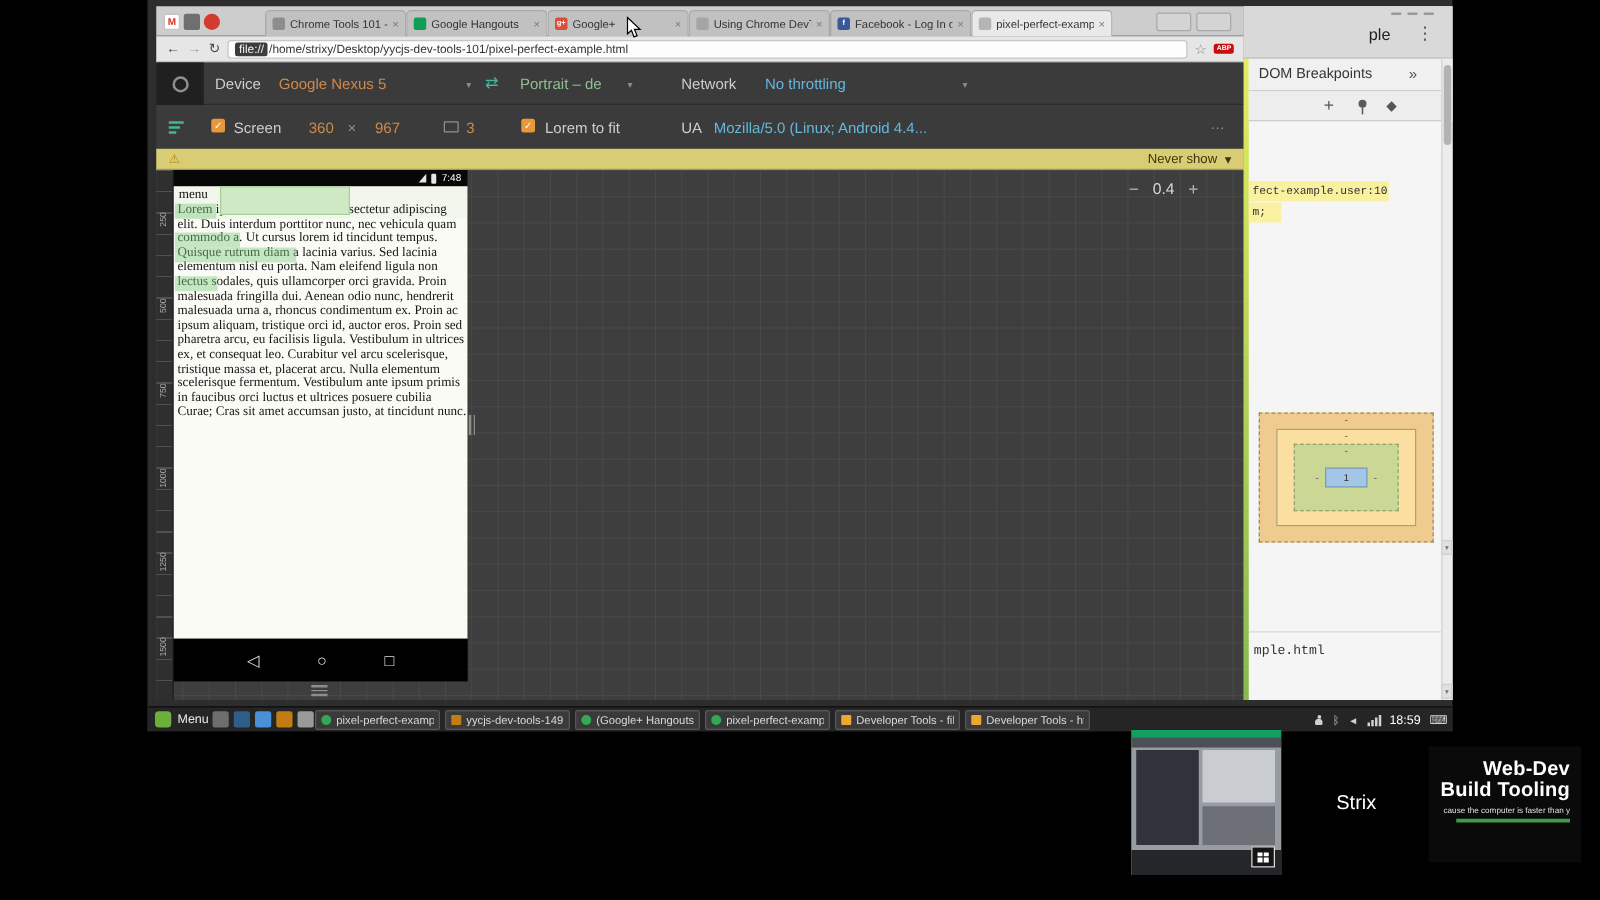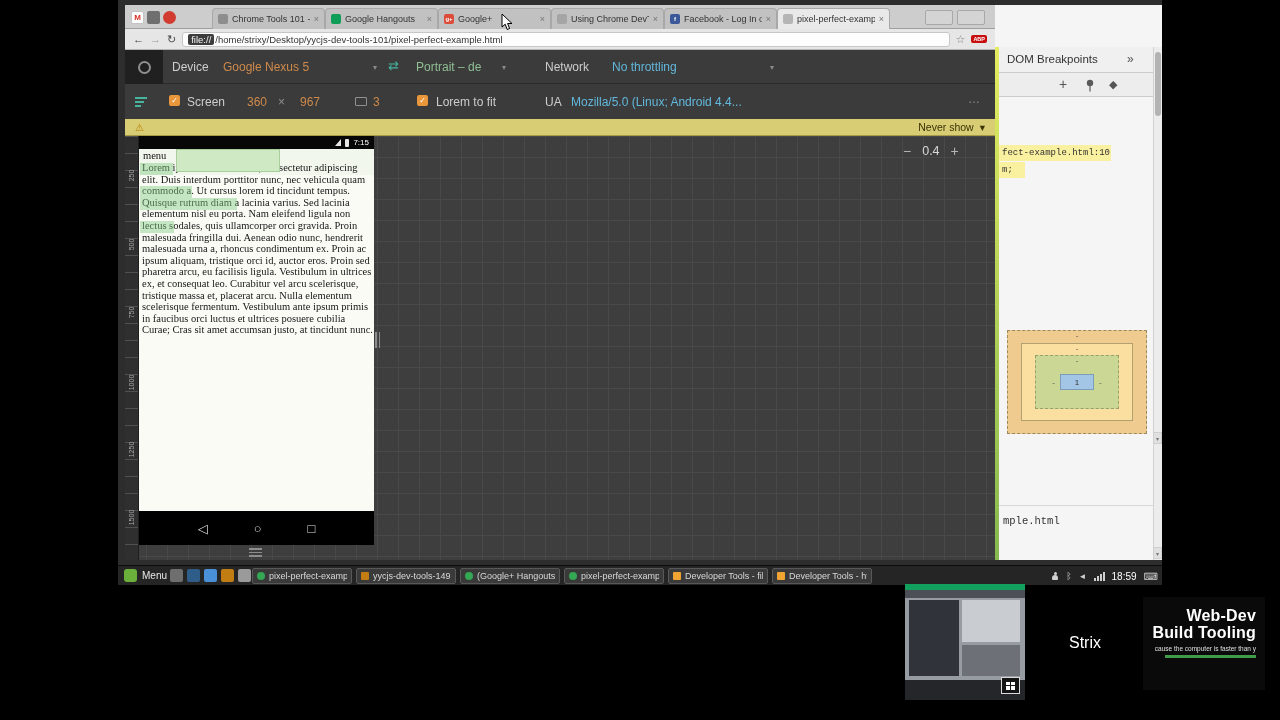--- a/index.html
+++ b/index.html
@@ -254,21 +254,21 @@
           <span class="rnum" style="top:173px">750</span>
           <span class="rnum" style="top:243px">1000</span>
           <span class="rnum" style="top:310px">1250</span>
           <span class="rnum" style="top:378px">1500</span>
         </div>
 
         <div class="phone">
           <div class="statusbar">
             <span class="sig"></span>
             <span class="batt"></span>
-            <span class="sbtime">7:15</span>
+            <span class="sbtime">7:48</span>
           </div>
           <div class="screen">
             <div class="wash"></div>
             <span class="menu-link">menu</span>
             <p class="lorem">Lorem ipsum dolor sit amet, consectetur adipiscing elit. Duis interdum porttitor nunc, nec vehicula quam commodo a. Ut cursus lorem id tincidunt tempus. Quisque rutrum diam a lacinia varius. Sed lacinia elementum nisl eu porta. Nam eleifend ligula non lectus sodales, quis ullamcorper orci gravida. Proin malesuada fringilla dui. Aenean odio nunc, hendrerit malesuada urna a, rhoncus condimentum ex. Proin ac ipsum aliquam, tristique orci id, auctor eros. Proin sed pharetra arcu, eu facilisis ligula. Vestibulum in ultrices ex, et consequat leo. Curabitur vel arcu scelerisque, tristique massa et, placerat arcu. Nulla elementum scelerisque fermentum. Vestibulum ante ipsum primis in faucibus orci luctus et ultrices posuere cubilia Curae; Cras sit amet accumsan justo, at tincidunt nunc.</p>
             <span class="hl" style="left:1px;top:14px;width:33px;height:12px"></span>
             <span class="hl" style="left:1px;top:37px;width:52px;height:12px"></span>
             <span class="hl" style="left:1px;top:49px;width:97px;height:12px"></span>
             <span class="hl" style="left:1px;top:72px;width:34px;height:12px"></span>
             <span class="hltip"></span>
@@ -292,34 +292,41 @@
 
         <div class="zoomctl">
           <span class="zpm">−</span>
           <span class="zval">0.4</span>
           <span class="zpm">+</span>
         </div>
       </div>
     </div>
 
     <div class="devpanel abs">
+      <div class="dp-header">
+        <span class="dp-title">ple</span>
+        <span class="dp-menu">⋮</span>
+        <span class="dp-dash" style="left:118px"></span>
+        <span class="dp-dash" style="left:131px"></span>
+        <span class="dp-dash" style="left:144px"></span>
+      </div>
       <div class="dp-green"></div>
       <div class="dp-row1">
         <span class="dp-tab">DOM Breakpoints</span>
         <span class="dp-more">»</span>
       </div>
       <div class="dp-tools">
         <span class="dp-plus">+</span>
         <svg style="position:absolute;left:86px;top:6px" width="10" height="13">
             <circle cx="5" cy="4" r="3.2" fill="#5a5a5a"></circle>
             <rect x="4.4" y="7" width="1.2" height="5.5" fill="#5a5a5a"></rect>
           </svg>
         <span class="dp-diamond">◆</span>
       </div>
-      <div class="yline" style="top:140px;width:112px">fect-example.html:10</div>
+      <div class="yline" style="top:140px;width:112px">fect-example.user:10</div>
       <div class="yline" style="top:157px;width:26px">m;</div>
 
       <div class="bm">
         <div class="bm-layer bm-margin">
           <span class="bm-dash">-</span>
           <div class="bm-layer bm-border">
             <span class="bm-dash">-</span>
             <div class="bm-layer bm-padding">
               <span class="bm-dash">-</span>
               <span class="bm-side">-</span>

